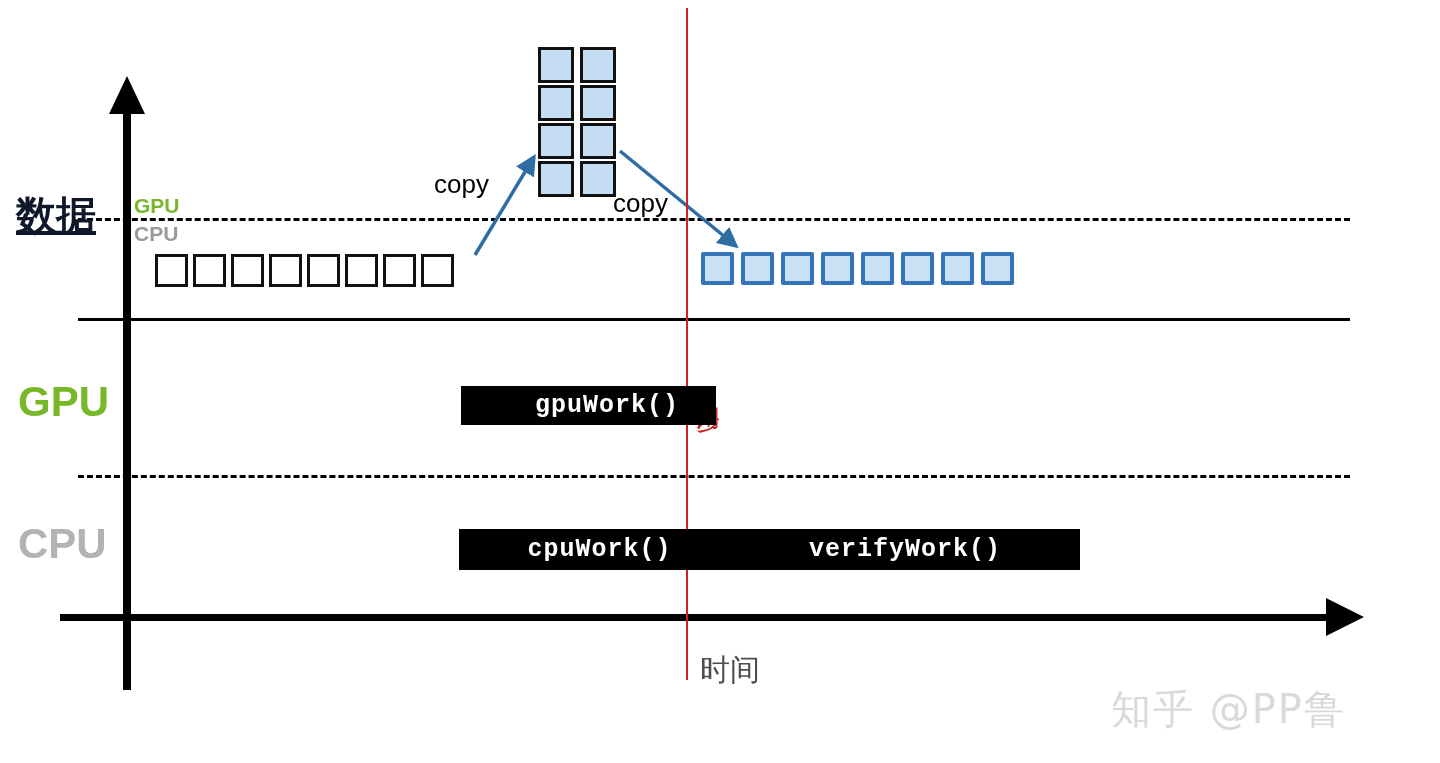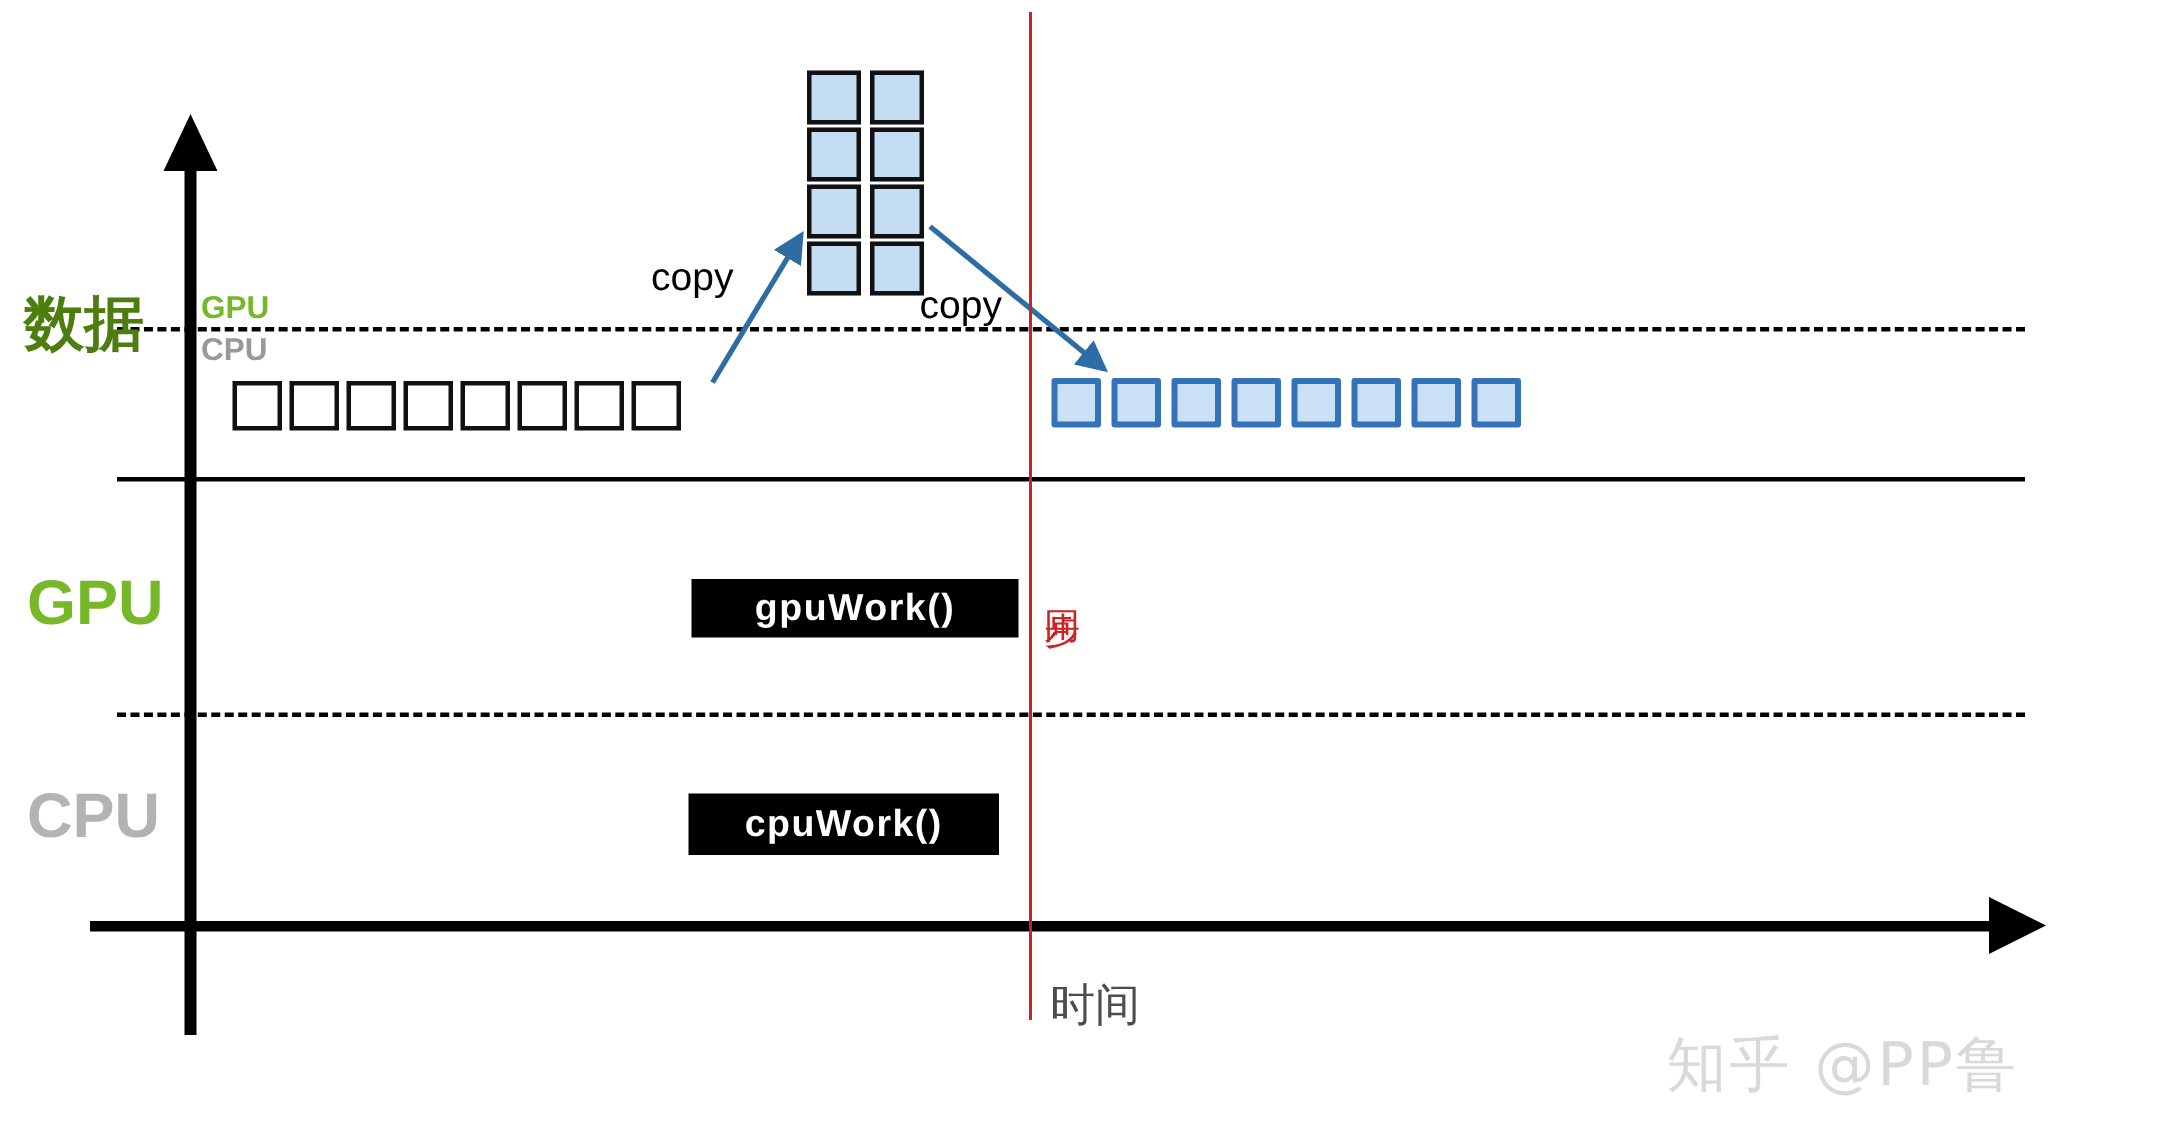--- a/index.html
+++ b/index.html
@@ -96,21 +96,22 @@
   
   .row-label {
     position: absolute;
     font-weight: bold;
     white-space: nowrap;
     font-family: "DejaVu Sans", sans-serif;
   }
   .label-data {
     left: 16px; top: 188px;
     font-size: 40px;
-    color: #4d7c0f;
+    color: #0f172a;
+    text-decoration: underline;
   }
   .label-gpu-big {
     left: 18px; top: 378px;
     font-size: 42px;
     color: #76b82a;
     font-family: "Liberation Sans", sans-serif;
   }
   .label-cpu-big {
     left: 18px; top: 520px;
     font-size: 42px;
@@ -187,28 +188,29 @@
     left: 0; top: 0;
     width: 1440px; height: 763px;
     pointer-events: none;
   }
 
   
   .work-bar {
     position: absolute;
     background: #000000;
     color: #ffffff;
-    font-family: Liberation Sans, sans-serif;
+    font-family: Liberation Mono, monospace;
     font-weight: bold;
     font-size: 25px;
     letter-spacing: 1px;
     display: flex;
     align-items: center;
     justify-content: center;
     white-space: nowrap;
+    padding-left: 37px;
   }
   .bar-gpuwork    { left: 461px; top: 386px; width: 218px; height: 39px; }
   .bar-initialize { left: 155px; top: 529px; width: 292px; height: 41px; }
   .bar-cpuwork    { left: 459px; top: 529px; width: 207px; height: 41px; }
   .bar-verifywork { left: 693px; top: 529px; width: 350px; height: 41px; }
 
   
   .time-caption {
     position: absolute;
     left: 700px;
@@ -296,18 +298,19 @@
   </svg>
 
   <div class="copy-label copy-left">copy</div>
   <div class="copy-label copy-right">copy</div>
 
   <div class="sync-line"></div>
   <div class="sync-label">同步</div>
 
   <div class="work-bar bar-gpuwork">gpuWork()</div>
   <div class="work-bar bar-cpuwork">cpuWork()</div>
+  <div class="work-bar bar-verifywork">verifyWork()</div>
 
   <div class="time-caption">时间</div>
 
   <div class="watermark">知乎 @PP鲁</div>
 
 </div>
 
 </body></html>

